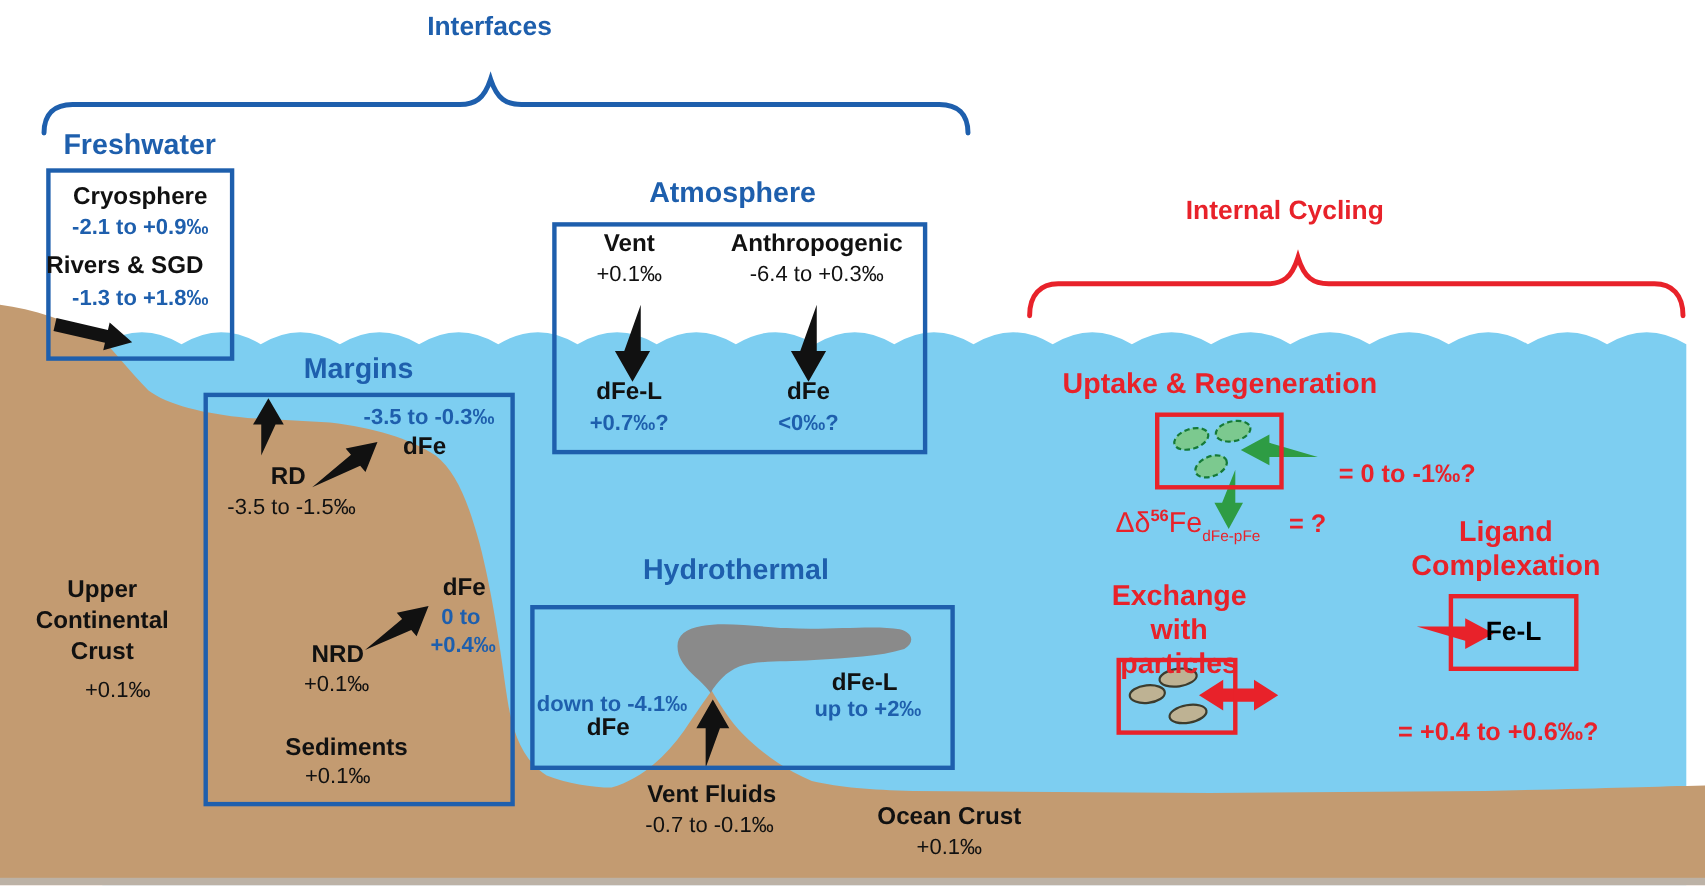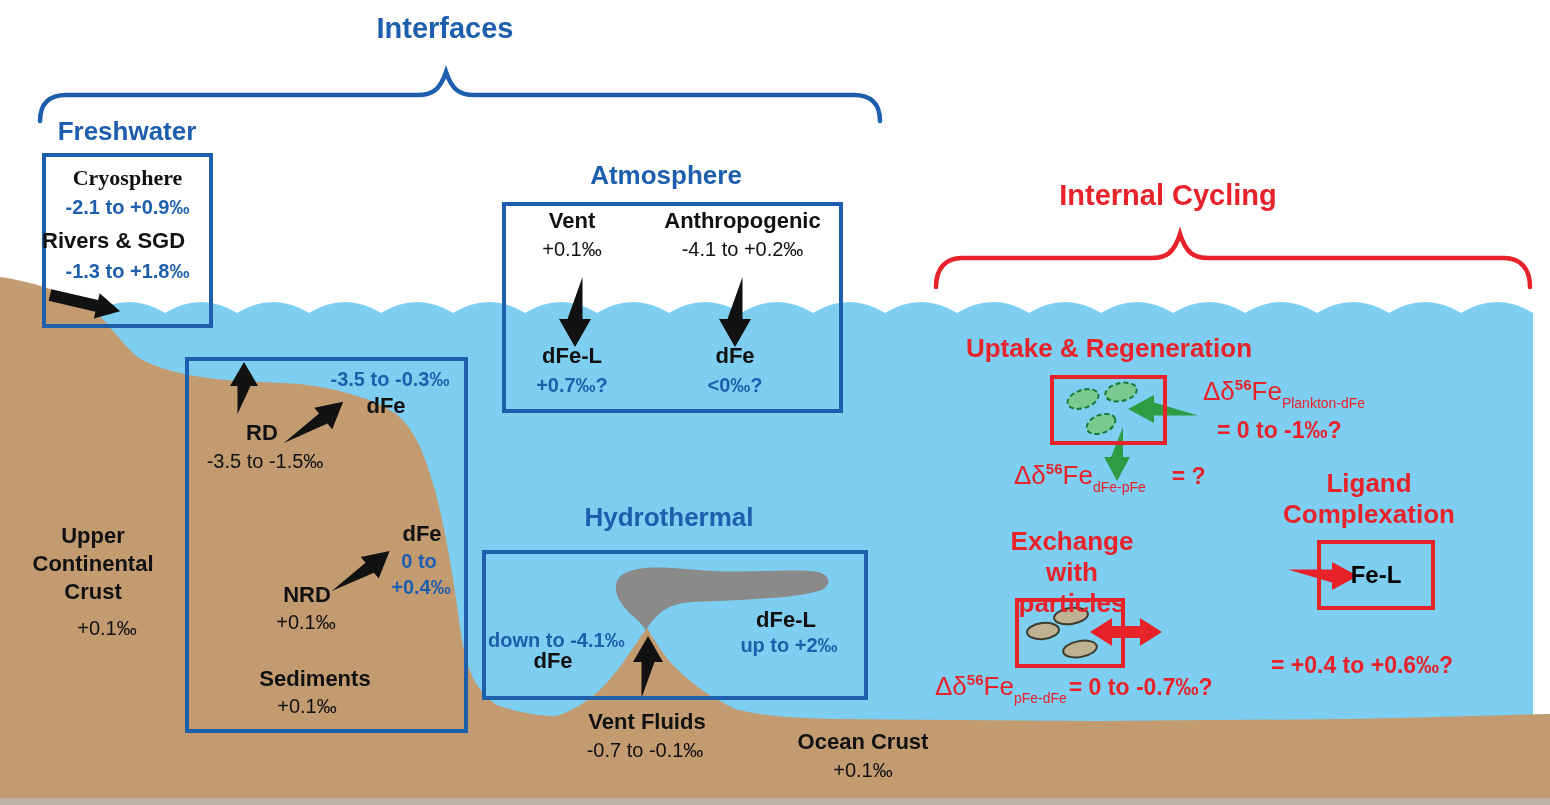--- a/index.html
+++ b/index.html
@@ -5,21 +5,21 @@
   html,body{margin:0;padding:0;background:#fff;}
   #stage{position:relative;width:1550px;height:805px;background:#ffffff;overflow:hidden;
          font-family:"Liberation Sans","DejaVu Sans",sans-serif;}
   #terrain{position:absolute;left:0;top:0;z-index:1;}
   .t{position:absolute;z-index:3;white-space:nowrap;line-height:1.12;color:#111;}
   .c{text-align:center;}
   .wrap{white-space:normal;}
   .b{font-weight:bold;}
   .blue{color:#1E5FAD;}
   .red{color:#E8222A;}
-  .s36{font-size:29px;}
+  .s36{font-size:24px;}
   .s26{font-size:26px;}
   .s24{font-size:24px;}
   .s22{font-size:22px;}
   .s20{font-size:20px;}
   .box{position:absolute;z-index:2;box-sizing:border-box;background:transparent;}
   .bluebox{border:4px solid #1E5FAD;}
   .redbox{border:4px solid #E8222A;}
   .flexc{display:flex;align-items:center;justify-content:center;}
   .formula{font-size:26px;color:#E8222A;}
   .fsup{font-size:15px;vertical-align:10px;font-weight:bold;}
@@ -109,35 +109,36 @@
   <div class="box redbox" style="left:1050px;top:375px;width:117px;height:70px;"></div>
   <div class="box redbox" style="left:1015px;top:598px;width:110px;height:70px;"></div>
   <div class="box redbox flexc" style="left:1317px;top:540px;width:118px;height:70px;align-items:center;">
     <span class="s24 b">Fe-L</span>
   </div>
 
   <div class="t c s36 b blue" style="left:295px;top:12px;width:300px;">Interfaces</div>
   <div class="t c s36 b red" style="left:1018px;top:179px;width:300px;">Internal Cycling</div>
 
   <div class="t c s26 b blue" style="left:42px;top:117px;width:170px;">Freshwater</div>
-  <div class="t c s22 b" style="left:42px;top:166px;width:171px;font-family:Liberation Serif, serif;">Cryosphere</div>
+  <div class="t c s22 b" style="left:42px;top:166px;width:171px;">Cryosphere</div>
   <div class="t c s20 b blue" style="left:42px;top:196px;width:171px;">-2.1 to +0.9‰</div>
   <div class="t c s22 b" style="left:42px;top:229px;width:137px;">Rivers &amp; SGD</div>
   <div class="t c s20 b blue" style="left:42px;top:260px;width:171px;">-1.3 to +1.8‰</div>
 
   <div class="t c s26 b blue" style="left:516px;top:161px;width:300px;">Atmosphere</div>
   <div class="t c s22 b" style="left:512px;top:209px;width:120px;">Vent</div>
   <div class="t c s20" style="left:512px;top:238px;width:120px;">+0.1‰</div>
   <div class="t c s22 b" style="left:655px;top:209px;width:175px;">Anthropogenic</div>
-  <div class="t c s20" style="left:655px;top:238px;width:175px;">-4.1 to +0.2‰</div>
+  <div class="t c s20" style="left:655px;top:238px;width:175px;">-6.4 to +0.3‰</div>
   <div class="t c s22 b" style="left:512px;top:344px;width:120px;">dFe-L</div>
   <div class="t c s20 b blue" style="left:512px;top:374px;width:120px;">+0.7‰?</div>
   <div class="t c s22 b" style="left:675px;top:344px;width:120px;">dFe</div>
   <div class="t c s20 b blue" style="left:675px;top:374px;width:120px;">&lt;0‰?</div>
 
+  <div class="t c s26 b blue" style="left:226px;top:321px;width:200px;">Margins</div>
   <div class="t c s20 b blue" style="left:310px;top:368px;width:160px;">-3.5 to -0.3‰</div>
   <div class="t c s22 b" style="left:326px;top:394px;width:120px;">dFe</div>
   <div class="t c s22 b" style="left:202px;top:421px;width:120px;">RD</div>
   <div class="t c s20" style="left:185px;top:450px;width:160px;">-3.5 to -1.5‰</div>
   <div class="t c s22 b" style="left:362px;top:522px;width:120px;">dFe</div>
   <div class="t c s20 b blue" style="left:359px;top:550px;width:120px;">0 to</div>
   <div class="t c s20 b blue" style="left:361px;top:576px;width:120px;">+0.4‰</div>
   <div class="t c s22 b" style="left:247px;top:583px;width:120px;">NRD</div>
   <div class="t c s20" style="left:246px;top:611px;width:120px;">+0.1‰</div>
   <div class="t c s22 b" style="left:255px;top:667px;width:120px;">Sediments</div>
@@ -151,32 +152,26 @@
   <div class="t c s26 b blue" style="left:519px;top:503px;width:300px;">Hydrothermal</div>
   <div class="t s20 b blue" style="left:488px;top:629px;">down to -4.1‰</div>
   <div class="t c s22 b" style="left:493px;top:649px;width:120px;">dFe</div>
   <div class="t c s22 b" style="left:726px;top:608px;width:120px;">dFe-L</div>
   <div class="t c s20 b blue" style="left:729px;top:634px;width:120px;">up to +2‰</div>
   <div class="t c s22 b" style="left:587px;top:710px;width:120px;">Vent Fluids</div>
   <div class="t c s20" style="left:575px;top:739px;width:140px;">-0.7 to -0.1‰</div>
 
   <div class="t c s26 b red" style="left:954px;top:334px;width:310px;">Uptake &amp; Regeneration</div>
 
-  <div class="t formula" style="left:1203px;top:377px;">
-    <span>Δδ</span><span class="fsup">56</span><span>Fe</span><span class="fsub">Plankton-dFe</span>
-  </div>
   <div class="t s20 b red" style="left:1217px;top:418px;font-size:23px;">= 0 to -1‰?</div>
 
   <div class="t formula" style="left:1014px;top:461px;">
     <span>Δδ</span><span class="fsup">56</span><span>Fe</span><span class="fsub">dFe-pFe</span><span class="feq" style="margin-left:26px;">= ?</span>
   </div>
 
   <div class="t c s26 b red wrap" style="left:997px;top:526px;width:150px;line-height:31px;">Exchange with particles</div>
 
-  <div class="t formula" style="left:935px;top:672px;">
-    <span>Δδ</span><span class="fsup">56</span><span>Fe</span><span class="fsub">pFe-dFe</span><span class="feq" style="margin-left:2px;">= 0 to -0.7‰?</span>
-  </div>
 
   <div class="t c s26 b red wrap" style="left:1269px;top:468px;width:200px;line-height:31px;">Ligand Complexation</div>
 
   <div class="t b red" style="left:1271px;top:653px;font-size:23px;">= +0.4 to +0.6‰?</div>
 
 </div>
 
 </body></html>

